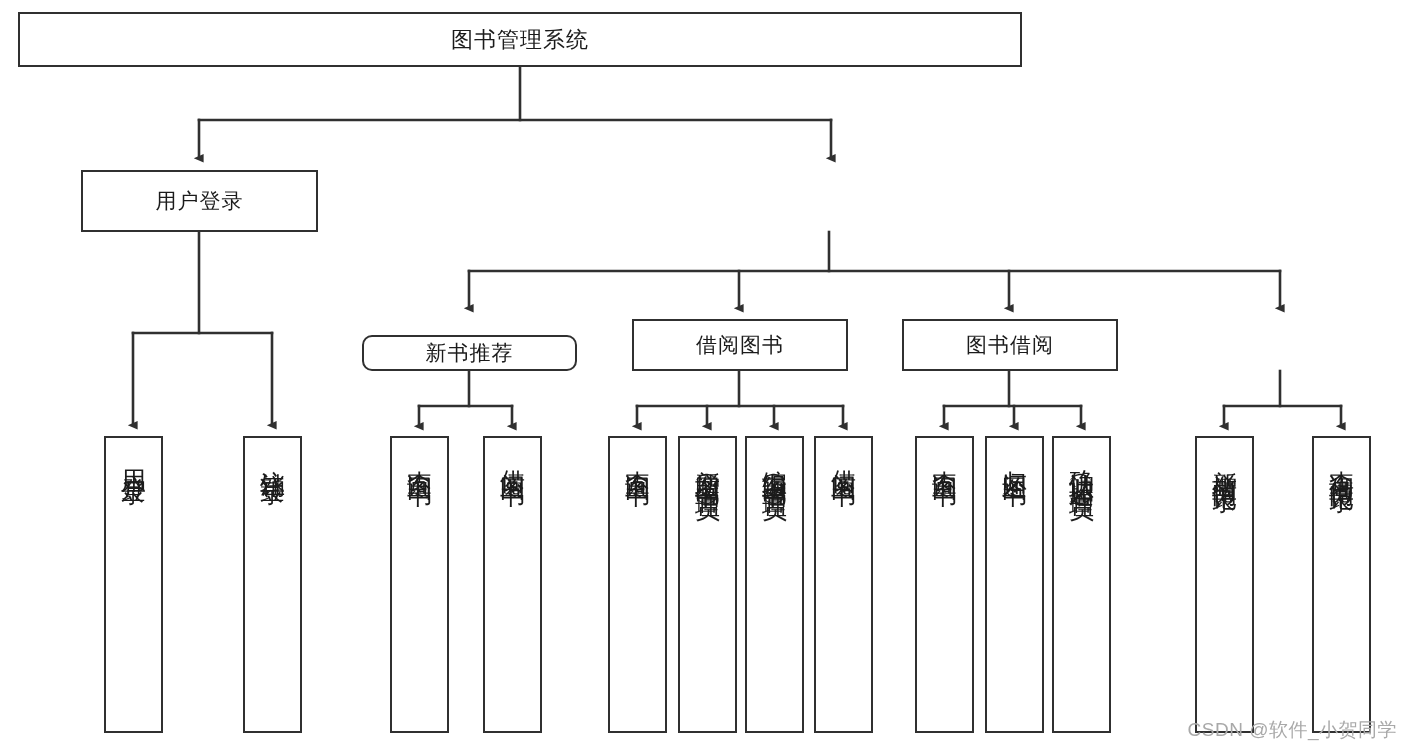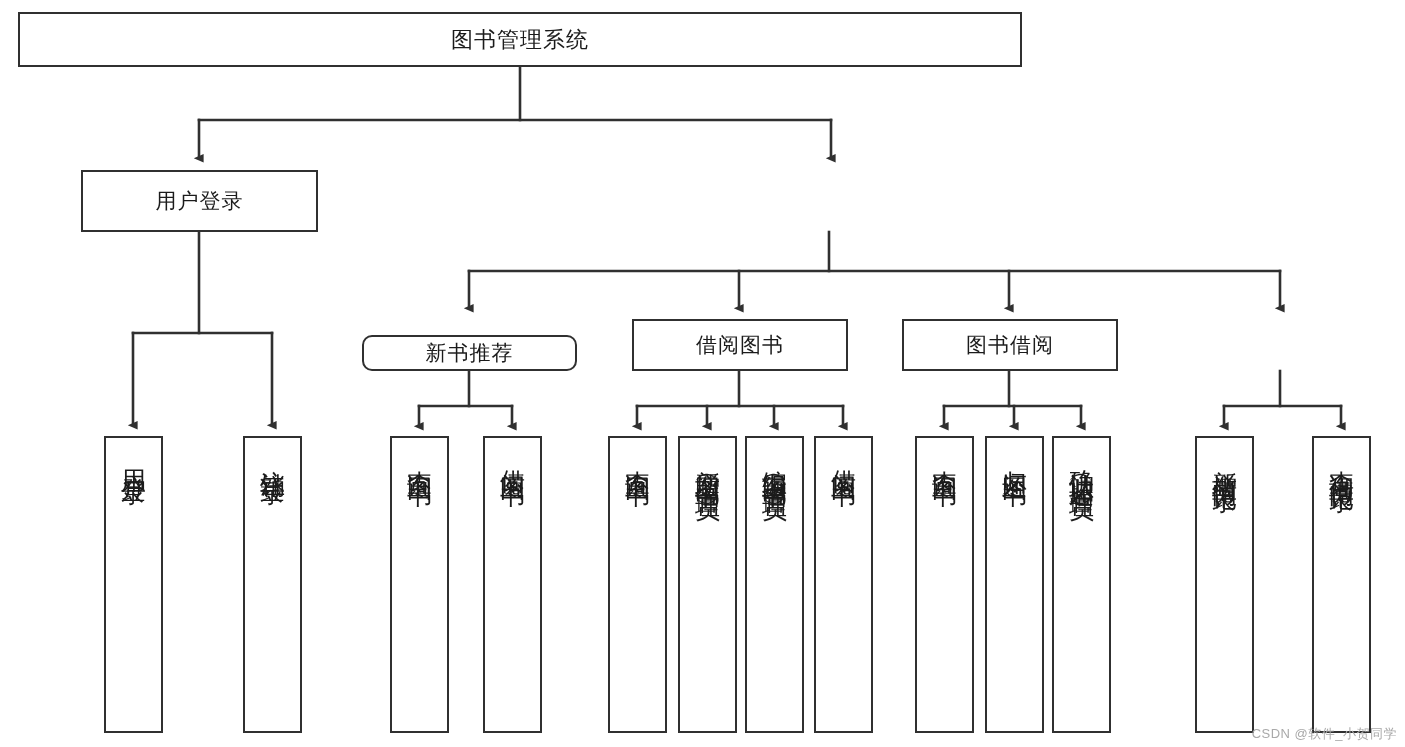--- a/index.html
+++ b/index.html
@@ -53,21 +53,21 @@
     text-orientation:upright;
     font-size:25px;
     line-height:1.0;
     letter-spacing:4px;
     white-space:normal;
   }
   .watermark{
     position:absolute;
     right:8px;
     bottom:4px;
-    font-size:13px;
+    font-size:19px;
     color:#a9a9a9;
     white-space:nowrap;
     pointer-events:none;
     letter-spacing:0.5px;
   }
 </style>
 </head>
 <body>
 
 <div id="canvas">

